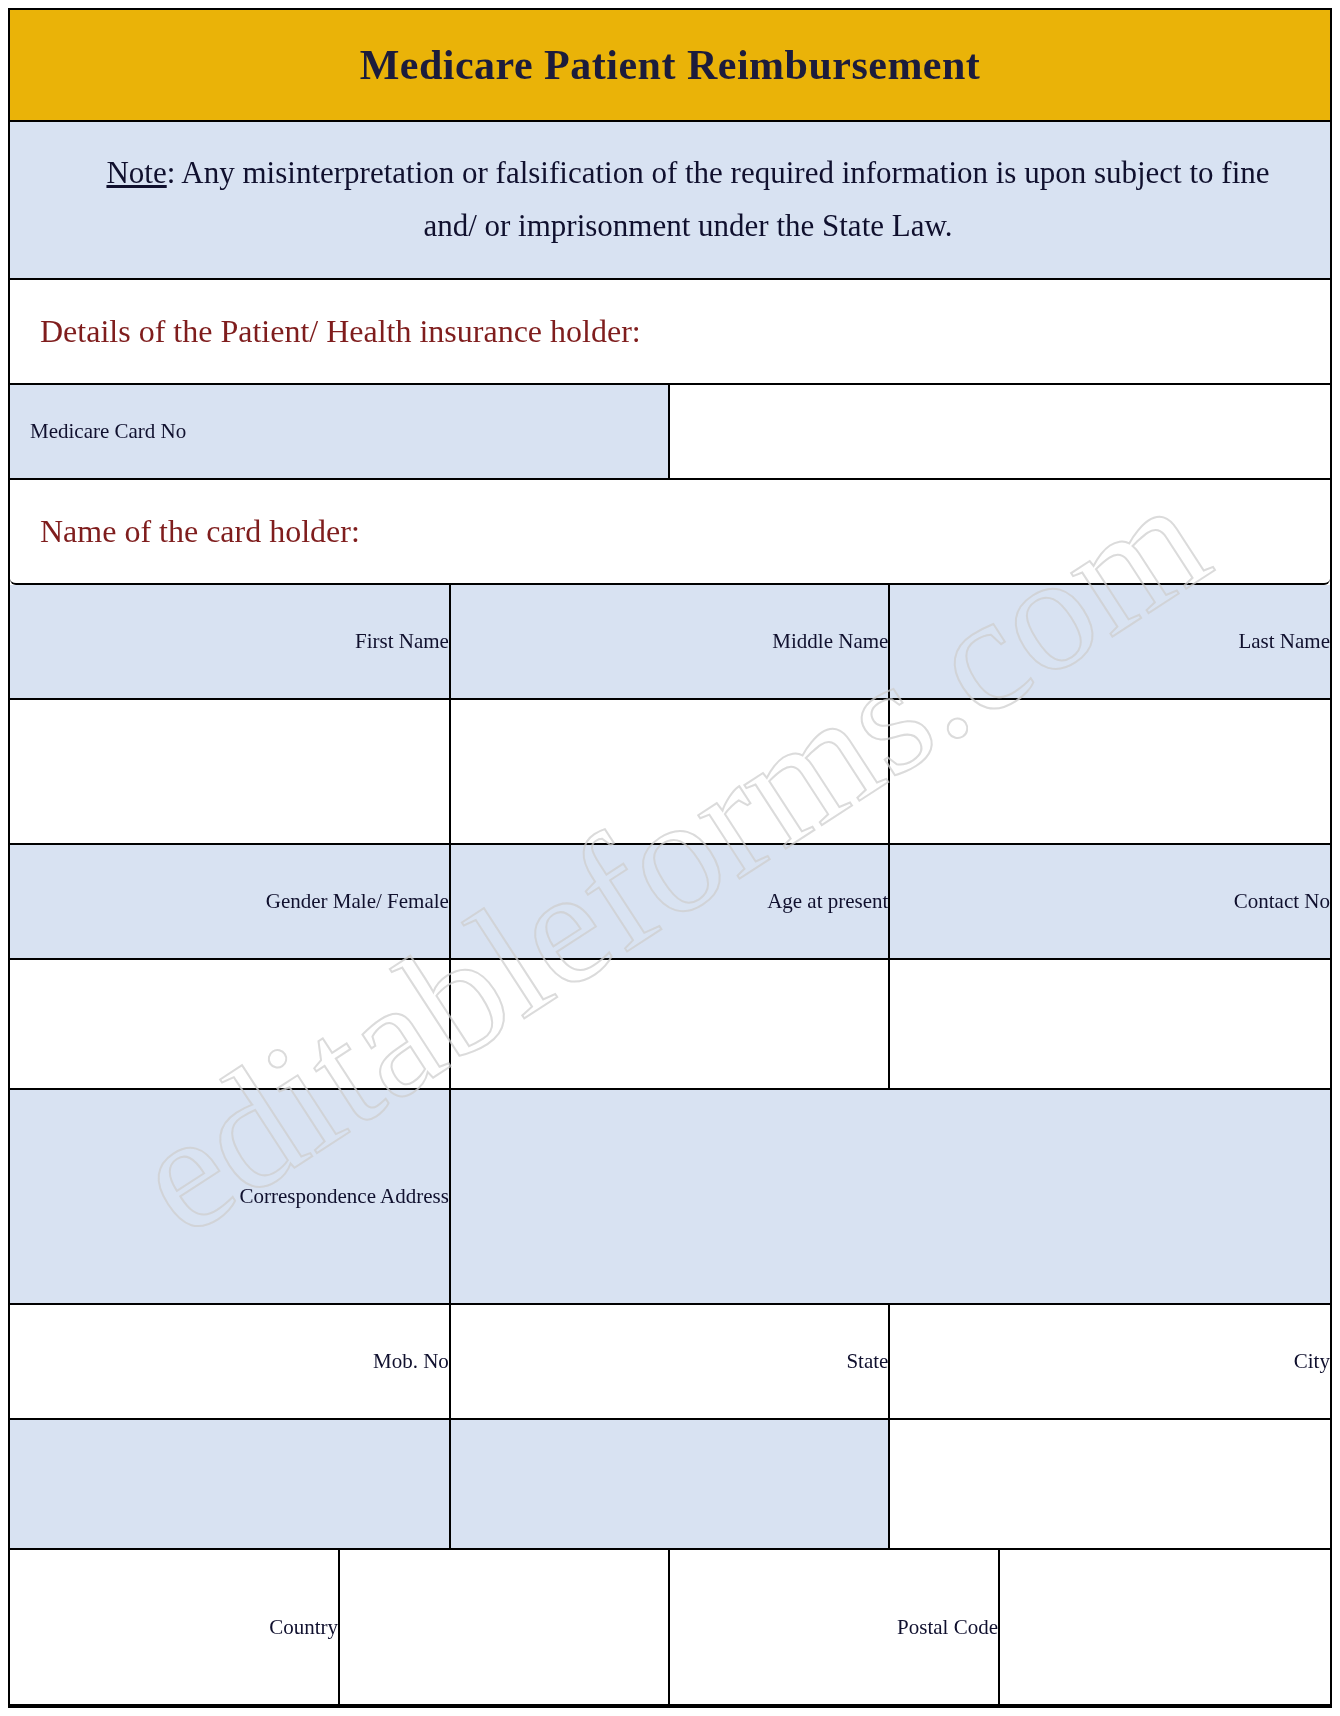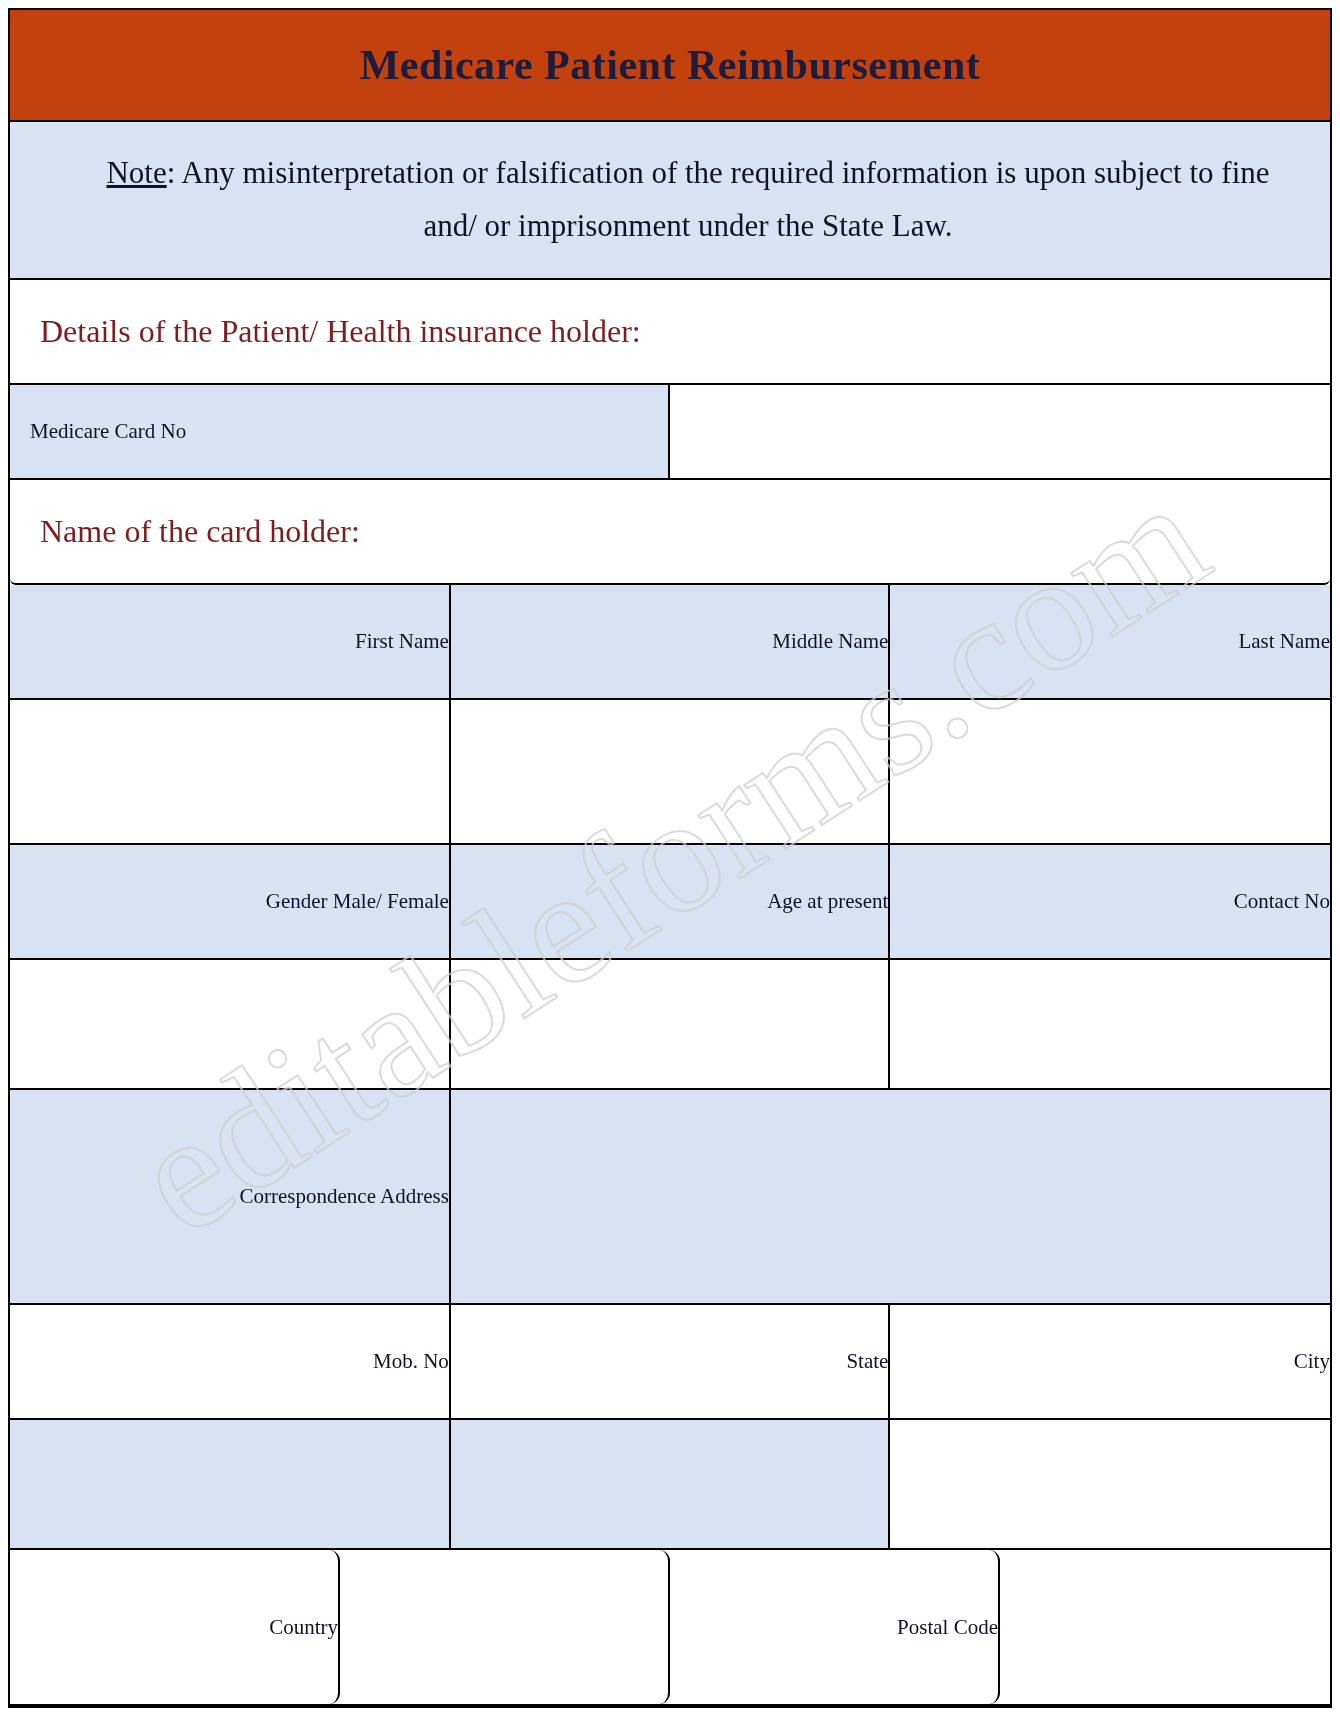--- a/index.html
+++ b/index.html
@@ -35,21 +35,21 @@
   .cell {
     box-sizing: border-box;
     border-right: 2px solid #000;
     height: 100%;
     display: flex;
     align-items: center;
     justify-content: flex-end;
   }
   .cell:last-child { border-right: none; }
 
-  .bg-blue   { background: #c2410c; }
+  .bg-blue   { background: #eab308; }
   .bg-light  { background: #d8e2f2; }
   .bg-white  { background: #ffffff; }
 
   .r-title { height: 112px; justify-content: center; }
   .title-text {
     font-size: 42px;
     font-weight: bold;
     color: #1c1c3c;
     letter-spacing: 0.5px;
   }
@@ -79,21 +79,21 @@
     font-size: 30px;
     color: #10102e;
   }
 
   .r-nameheading { height: 105px; border-radius: 6px; }
 
   .w3a { width: 33.4%; }
   .w3b { width: 33.3%; padding-left: 10px; }
   .w3c { width: 33.3%; }
   .w66 { width: 66.6%; }
-  .w25 { width: 25%; border-radius: 11px; }
+  .w25 { width: 25%; }
 
   .hdr3 { height: 115px; }
   .empty3a { height: 145px; }
   .empty3b { height: 130px; }
   .r-corr { height: 215px; }
   .r-bottomempty { height: 130px; }
   .r-country { height: 156px; }
 
   .col-label {
     font-size: 21px;

